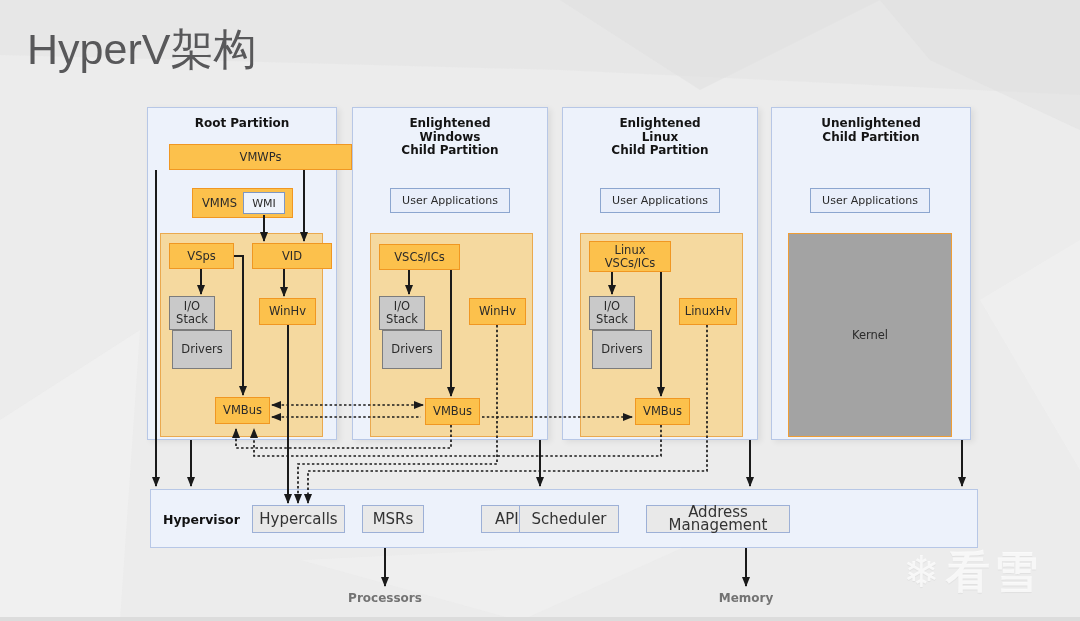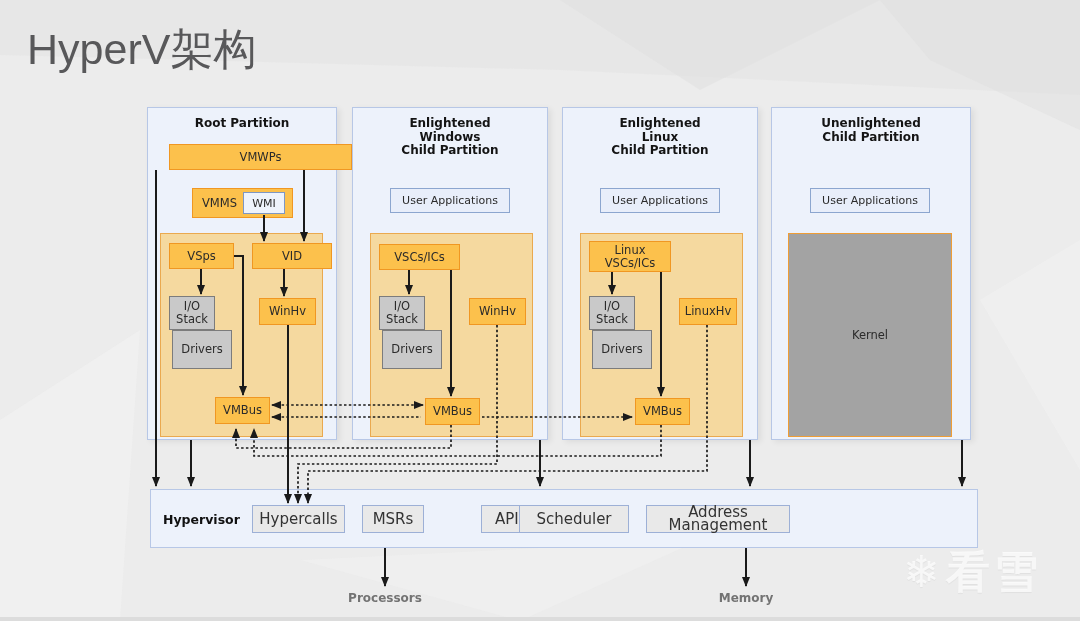--- a/index.html
+++ b/index.html
@@ -96,21 +96,21 @@
   <div class="b orange" style="left:635px;top:398px;width:55px;height:27px;">VMBus</div>
 
   <div class="b bluebox" style="left:810px;top:188px;width:120px;height:25px;">User Applications</div>
   <div class="b kernelb" style="left:788px;top:233px;width:164px;height:204px;">Kernel</div>
 
   <div class="hvbar" style="left:150px;top:489px;width:828px;height:59px;"></div>
   <div class="hvlabel" style="left:163px;top:512px;">Hypervisor</div>
   <div class="b hvbox" style="left:252px;top:505px;width:93px;height:28px;">Hypercalls</div>
   <div class="b hvbox" style="left:362px;top:505px;width:62px;height:28px;">MSRs</div>
   <div class="b hvbox" style="left:441px;top:505px;width:62px;height:28px;margin-left:40px;">APIC</div>
-  <div class="b hvbox" style="left:519px;top:505px;width:110px;height:28px;">Scheduler</div>
+  <div class="b hvbox" style="left:519px;top:505px;width:100px;height:28px;">Scheduler</div>
   <div class="b hvbox" style="left:646px;top:505px;width:144px;height:28px;">Address Management</div>
 
   <div class="hwlabel" style="left:330px;top:591px;">Processors</div>
   <div class="hwlabel" style="left:691px;top:591px;">Memory</div>
 
   <svg class="wires" width="1080" height="621">
     <defs>
       <marker id="ah" viewBox="0 0 10 8" markerWidth="10" markerHeight="8" refX="9" refY="4" orient="auto-start-reverse" markerUnits="userSpaceOnUse">
         <path d="M0,0 L10,4 L0,8 Z" fill="#1a1a1a"></path>
       </marker>

